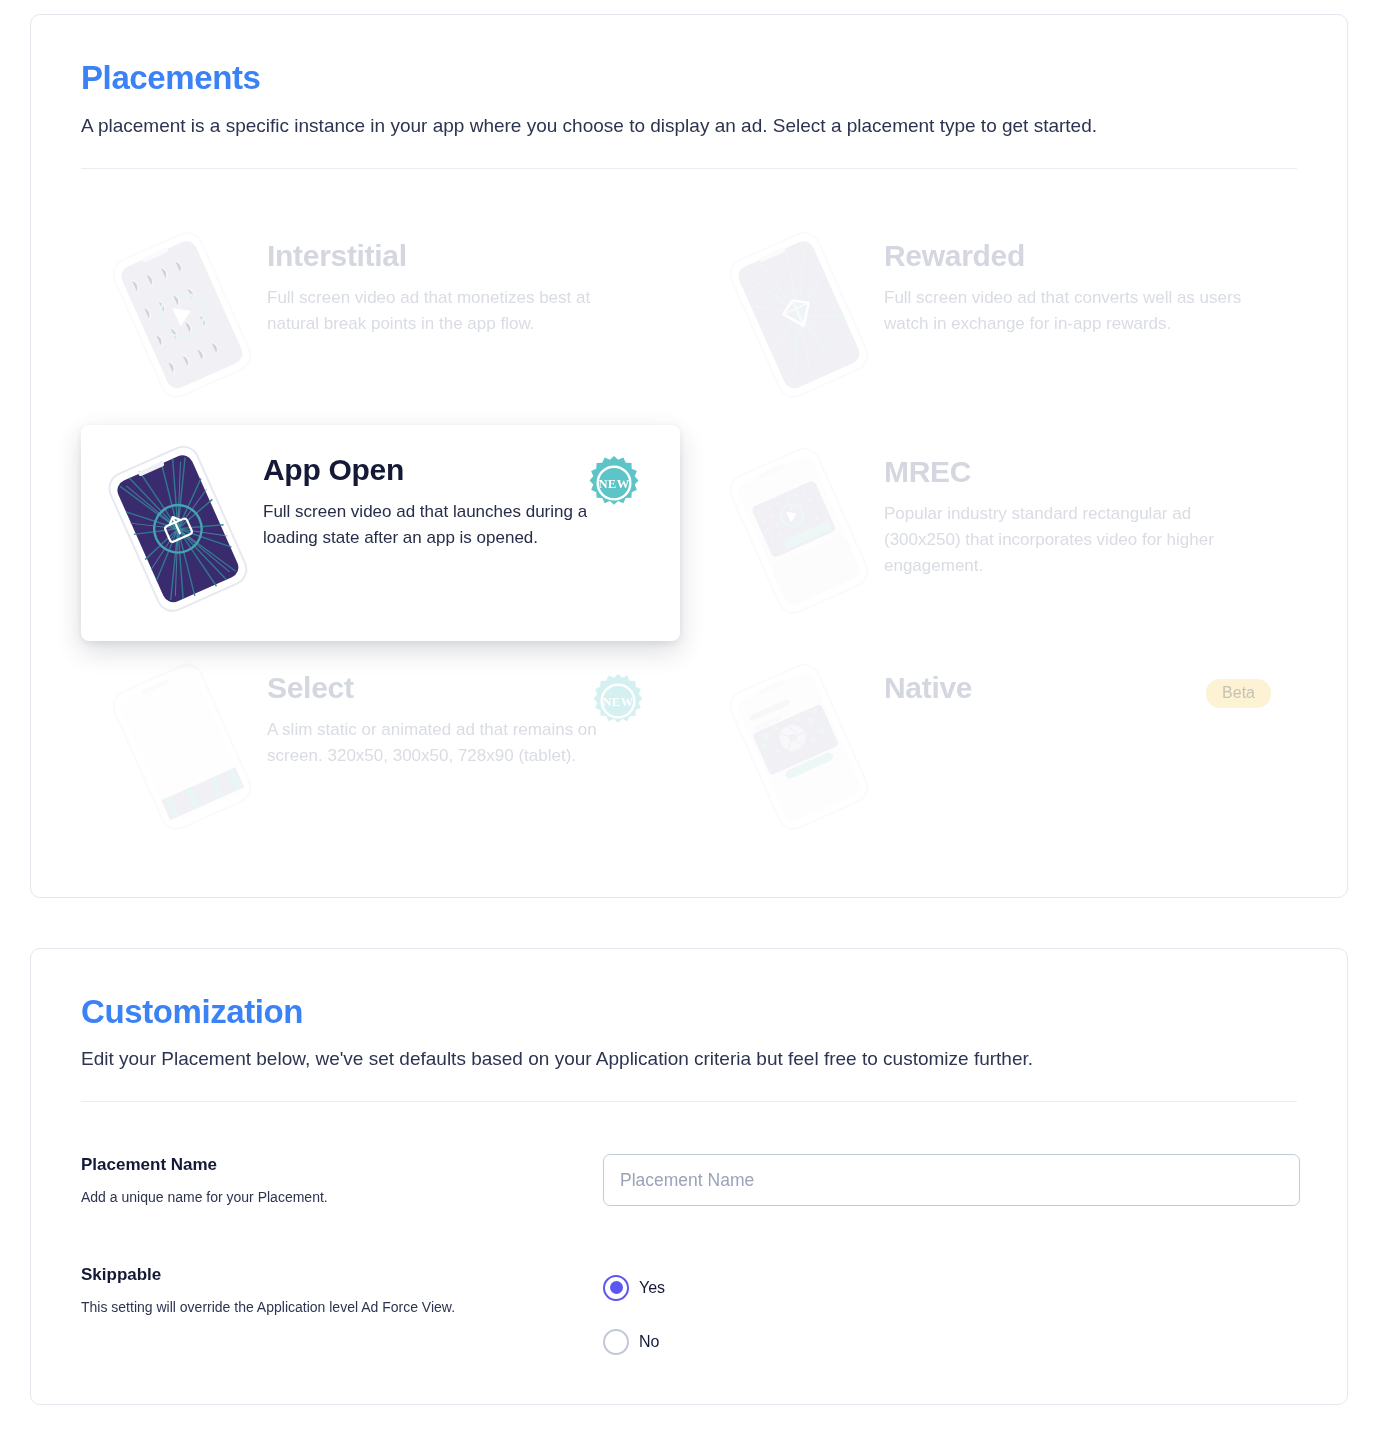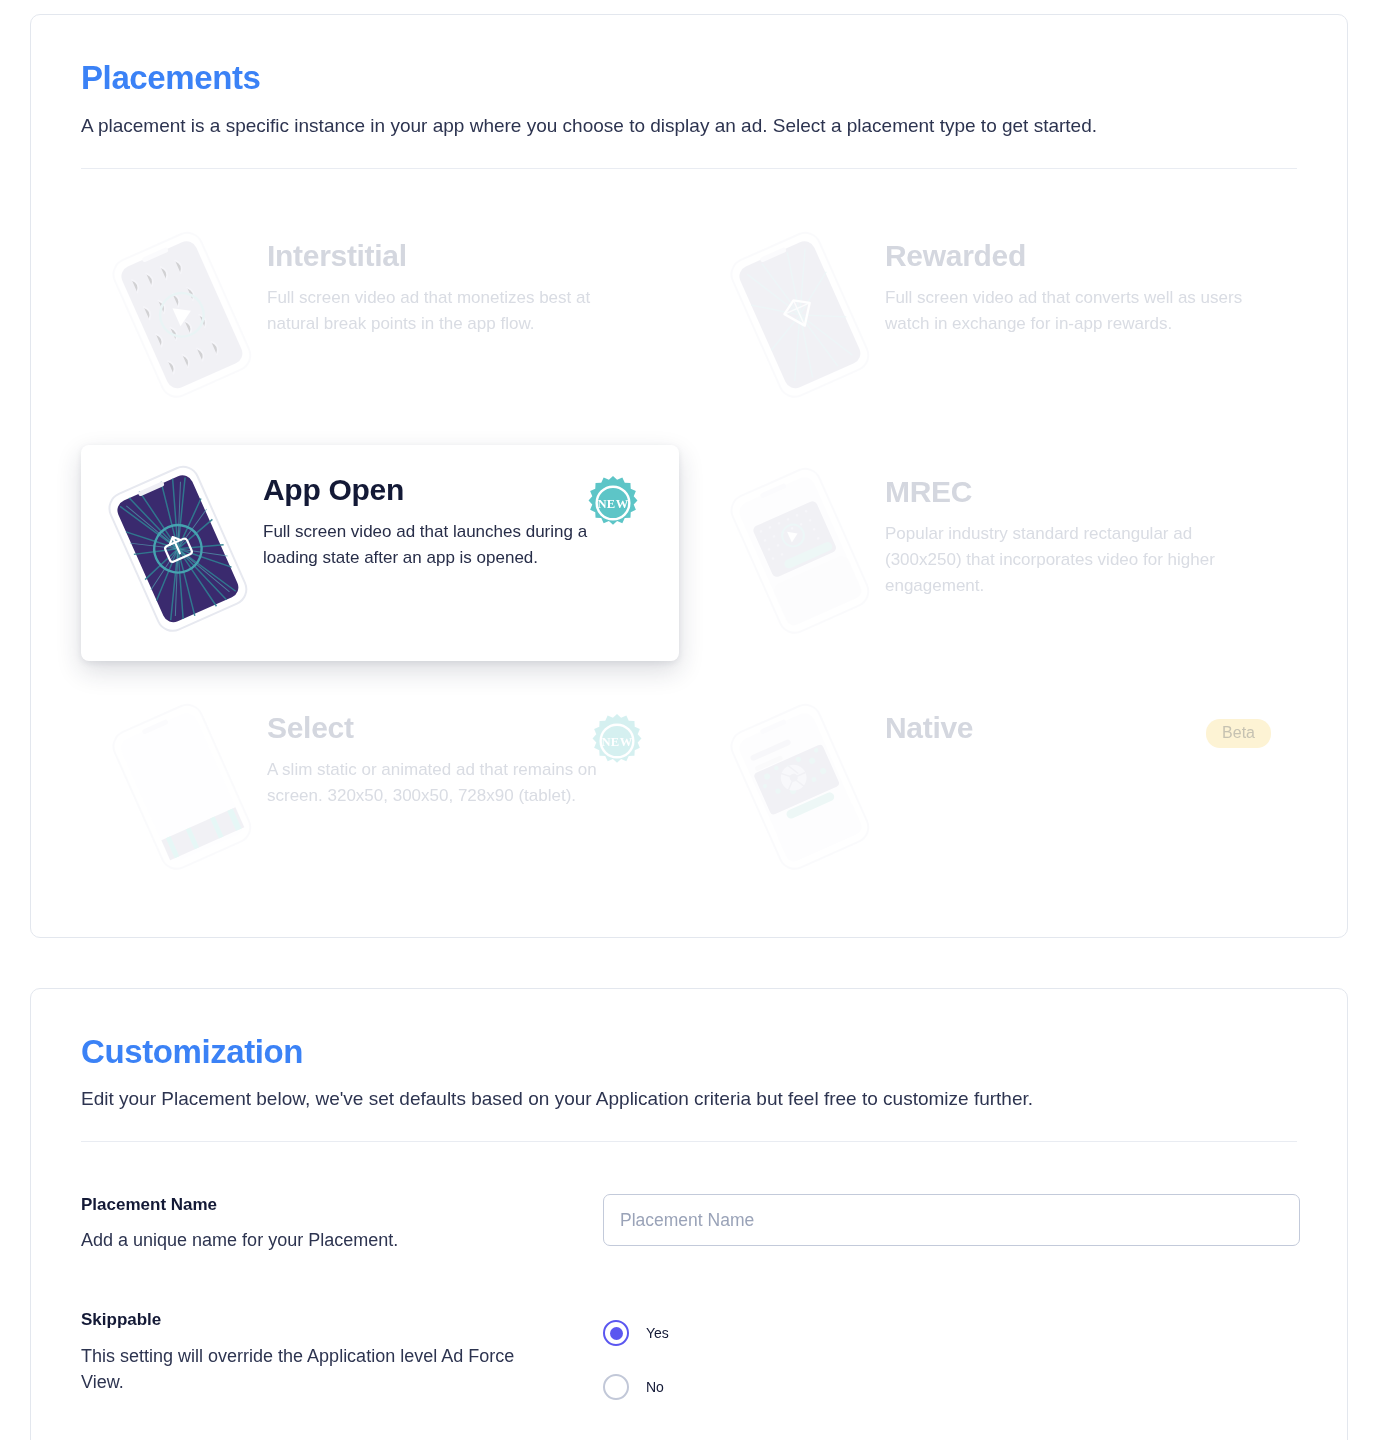--- a/index.html
+++ b/index.html
@@ -39,21 +39,20 @@
   }
 
   
   .grid {
     margin-top: 40px;
     display: grid;
     grid-template-columns: 1fr 1fr;
     grid-auto-rows: 216px;
     column-gap: 18px;
     row-gap: 0px;
-    gap: 20px;
   }
 
   .opt {
     position: relative;
     display: flex;
     align-items: flex-start;
     padding: 10px 18px 10px 18px;
     border-radius: 8px;
   }
   .opt .thumb {
@@ -136,21 +135,21 @@
   .form-row + .form-row { margin-top: 38px; }
   .form-label-col { flex: 0 0 522px; padding-right: 24px; }
   .form-label {
     font-size: 17px;
     font-weight: 700;
     color: #131936;
     line-height: 1.25;
   }
   .form-help {
     margin-top: 12px;
-    font-size: 18px;
+    font-size: 14px;
     color: #2d3450;
     line-height: 1.45;
     max-width: 450px;
   }
   .form-field-col { flex: 1 1 auto; }
 
   .text-input {
     width: 697px;
     height: 52px;
     border: 1px solid #c3cada;
@@ -182,22 +181,22 @@
     flex: 0 0 26px;
   }
   .radio-item.checked .radio-dot { border-color: #5b57f0; border-width: 2.5px; }
   .radio-item.checked .radio-dot::after {
     content: "";
     width: 13px; height: 13px;
     border-radius: 50%;
     background: #5b57f0;
   }
   .radio-label {
-    margin-left: 17px;
-    font-size: 14px;
+    margin-left: 10px;
+    font-size: 16px;
     color: #131936;
   }
 </style>
 </head>
 <body>
 
 <section class="panel">
   <h1 class="panel-title">Placements</h1>
   <p class="panel-sub">A placement is a specific instance in your app where you choose to display an ad. Select a placement type to get started.</p>
   <div class="rule"></div>

